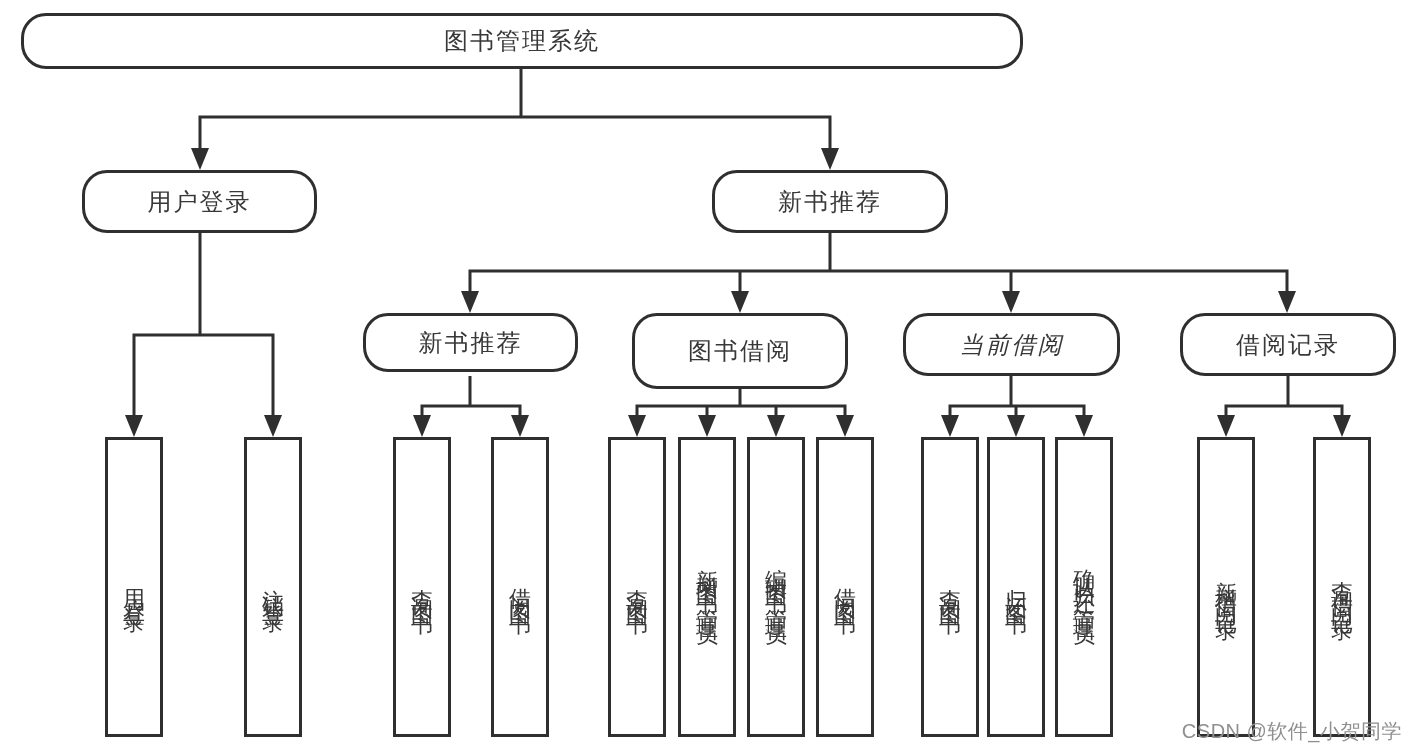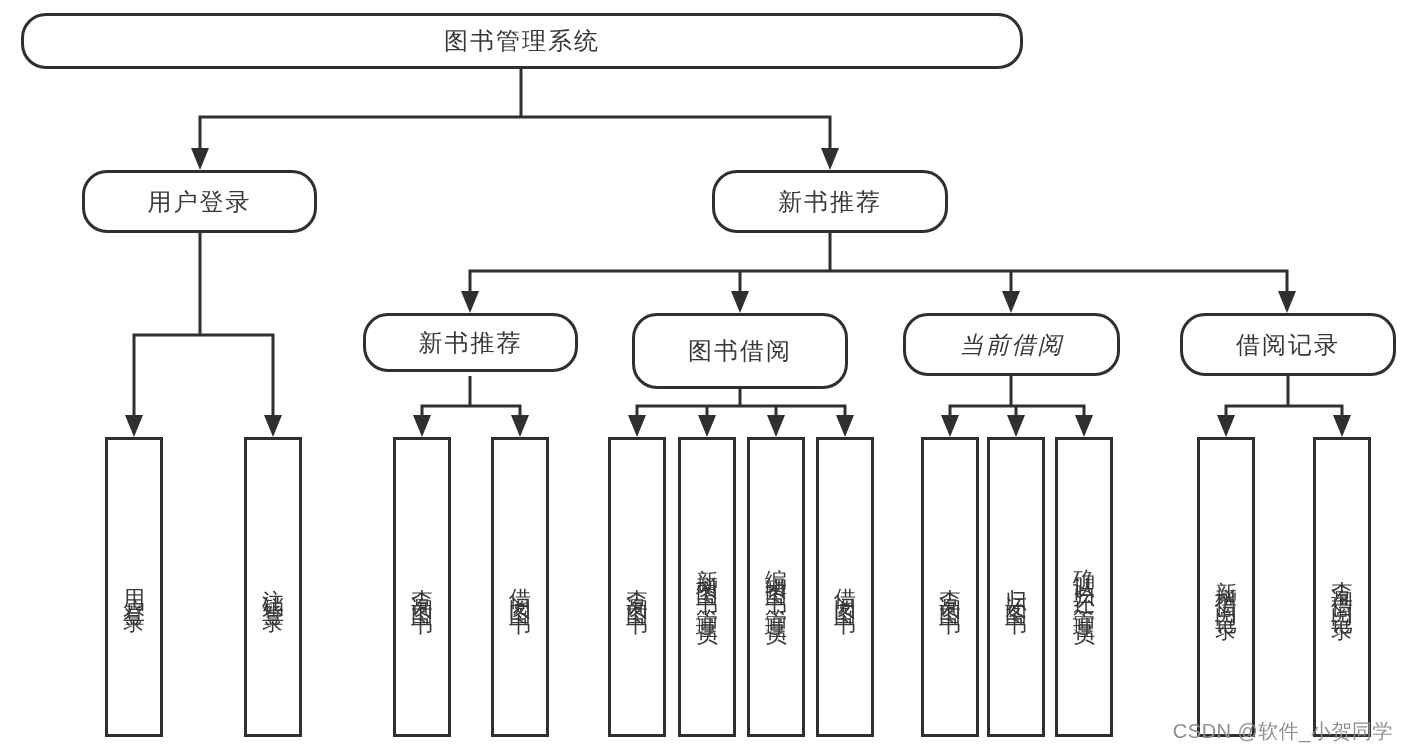--- a/index.html
+++ b/index.html
@@ -53,21 +53,21 @@
   .box-v {
     writing-mode: vertical-rl;
     text-orientation: mixed;
     font-size: 22px;
     letter-spacing: 8px;
     line-height: 1;
     text-align: center;
   }
   .watermark {
     position: absolute;
-    right: 12px;
+    right: 3px;
     top: 718px;
     font-size: 20px;
     letter-spacing: 0.5px;
     color: var(--watermark);
     z-index: 10;
     white-space: nowrap;
   }
 </style>
 </head>
 <body>

